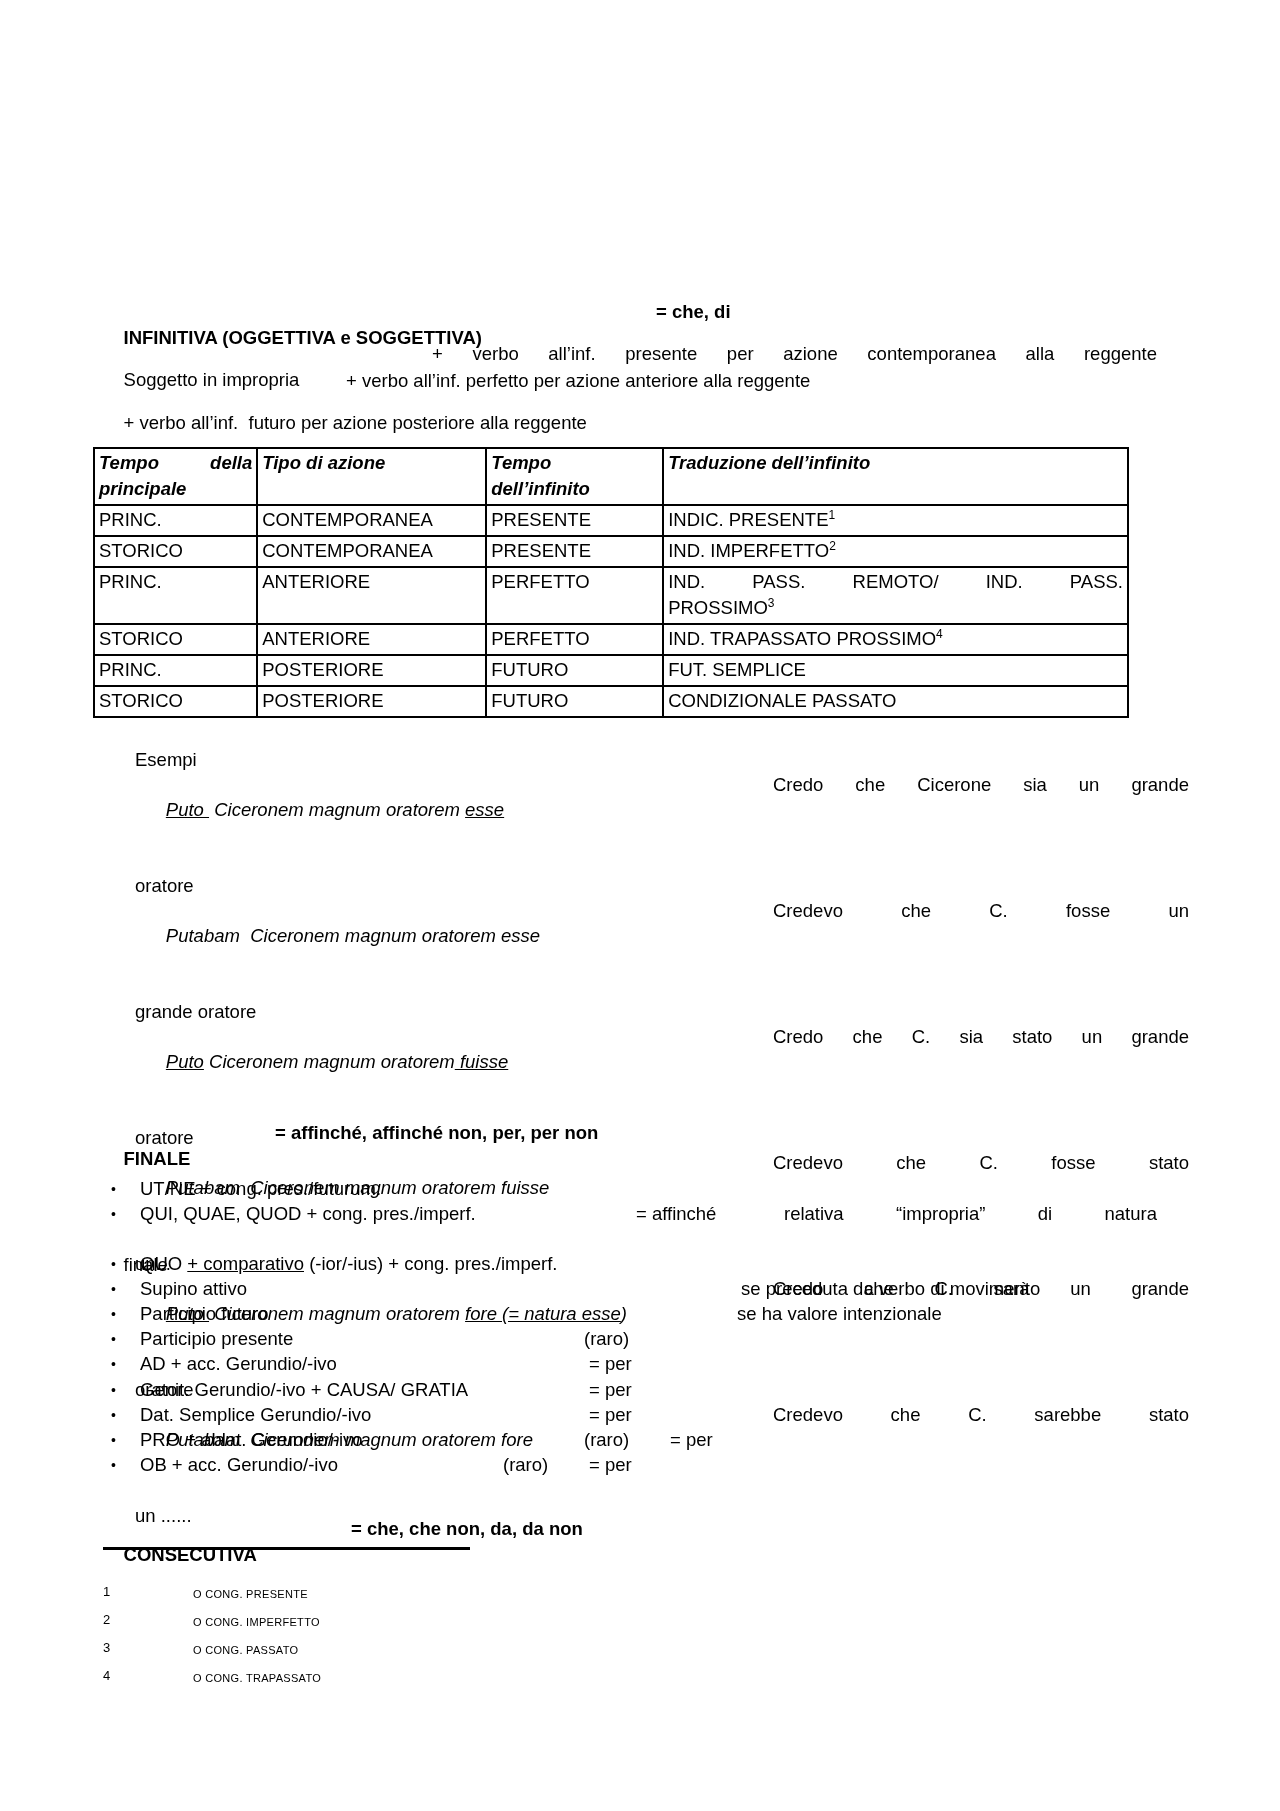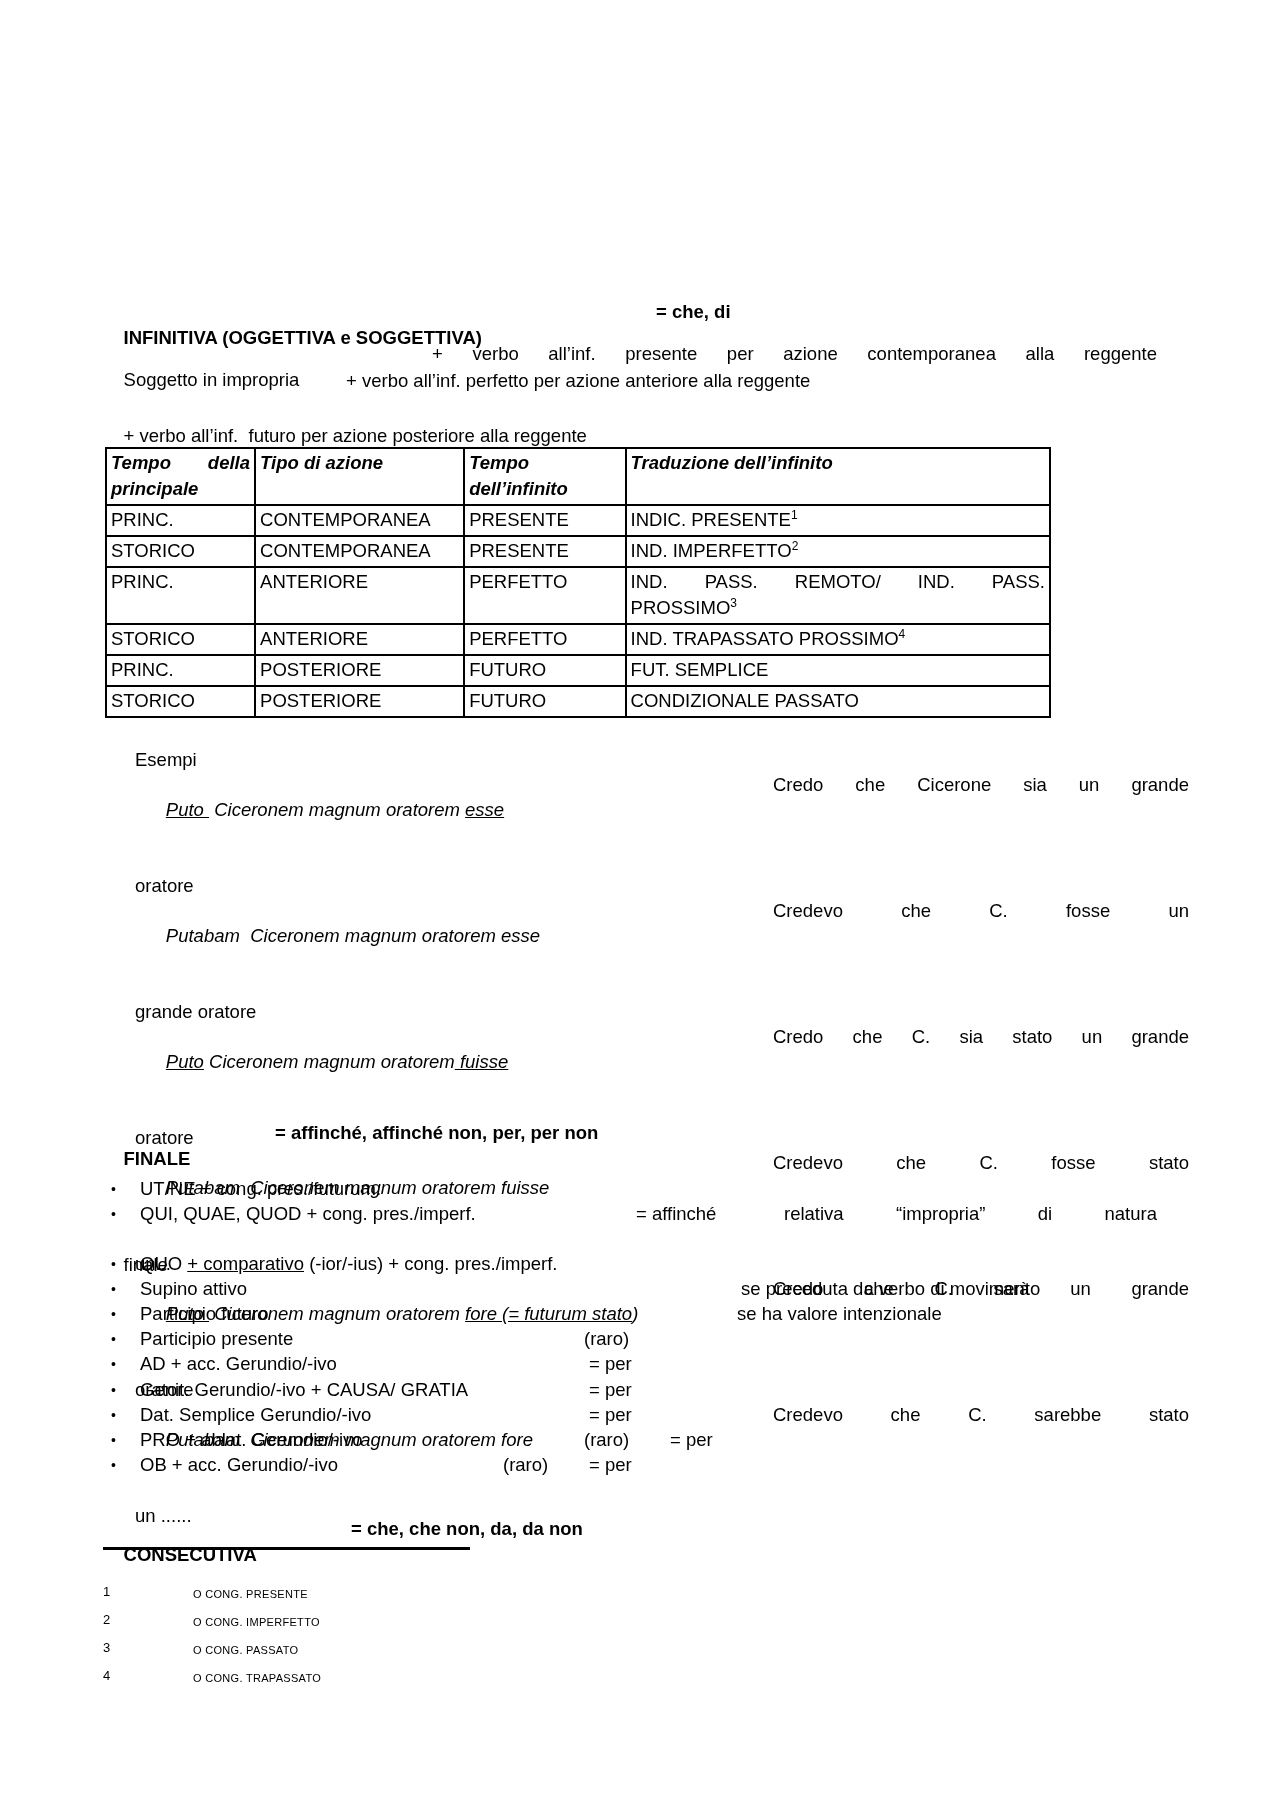--- a/index.html
+++ b/index.html
@@ -4,21 +4,21 @@
 <style>
   html,body{margin:0;padding:0;background:#ffffff;}
   .page{position:relative;width:1280px;height:1811px;background:#ffffff;color:#000;
         font-family:"Liberation Sans","DejaVu Sans",sans-serif;font-size:18.5px;line-height:26px;overflow:hidden;}
   .line{position:absolute;left:103px;width:1057px;height:27px;white-space:pre-wrap;}
   .abs{position:absolute;top:0;}
   .bold{font-weight:bold;}
   .u{text-decoration:underline;}
   .jl{text-align:justify;text-align-last:justify;}
   
-  .gtable{position:absolute;top:447px;left:105px;width:946px;border-collapse:collapse;
+  .gtable{position:absolute;top:447px;left:93px;width:1036px;border-collapse:collapse;
           font-size:18.5px;line-height:26px;}
   .gtable td{border:2px solid #000;padding:1px 4px 2px 4px;vertical-align:top;}
   .gtable .hdr td{font-weight:bold;font-style:italic;}
   sup{font-size:12px;vertical-align:super;line-height:0;}
   
   .ex-block{position:absolute;top:747px;left:103px;width:1057px;line-height:25.2px;margin-left:32px;}
   .ex-l1{position:relative;white-space:pre-wrap;}
   .lat{font-style:italic;white-space:pre-wrap;}
   .ita{position:absolute;top:0;left:638px;width:416px;text-align:justify;text-align-last:justify;}
   
@@ -42,21 +42,21 @@
     <span class="abs" style="left:553px">= che, di</span>
   </div>
 
   <div class="line" style="top:341px">
     <span>Soggetto in impropria</span>
     <span class="abs jl" style="left:329px;width:725px">+ verbo all’inf. presente per azione contemporanea alla reggente</span>
   </div>
   <div class="line" style="top:368px">
     <span class="abs" style="left:243px">+ verbo all’inf. perfetto per azione anteriore alla reggente</span>
   </div>
-  <div class="line" style="top:397px">
+  <div class="line" style="top:384px">
     <span>+ verbo all’inf.  futuro per azione posteriore alla reggente</span>
   </div>
 
   <table class="gtable">
     <colgroup>
         <col style="width:144px">
         <col style="width:202px">
         <col style="width:156px">
         <col style="width:410px">
       </colgroup>
@@ -140,21 +140,21 @@
     </div>
     <div>oratore</div>
 
     <div class="ex-l1">
       <span class="lat"><span>Putabam  Ciceronem magnum oratorem fuisse</span></span>
       <span class="ita">Credevo che C. fosse stato</span>
     </div>
     <div>un...</div>
 
     <div class="ex-l1">
-      <span class="lat"><span class="u">Puto </span><span> Ciceronem magnum oratorem </span><span class="u">fore (= futurum stato</span><span>)</span></span>
+      <span class="lat"><span class="u">Puto </span><span> Ciceronem magnum oratorem </span><span class="u">fore (= natura esse</span><span>)</span></span>
       <span class="ita">Credo che C. sarà un grande</span>
     </div>
     <div>oratore</div>
 
     <div class="ex-l1">
       <span class="lat"><span>Putabam  Ciceronem magnum oratorem fore</span></span>
       <span class="ita">Credevo che C. sarebbe stato</span>
     </div>
     <div>un ......</div>
   </div>

